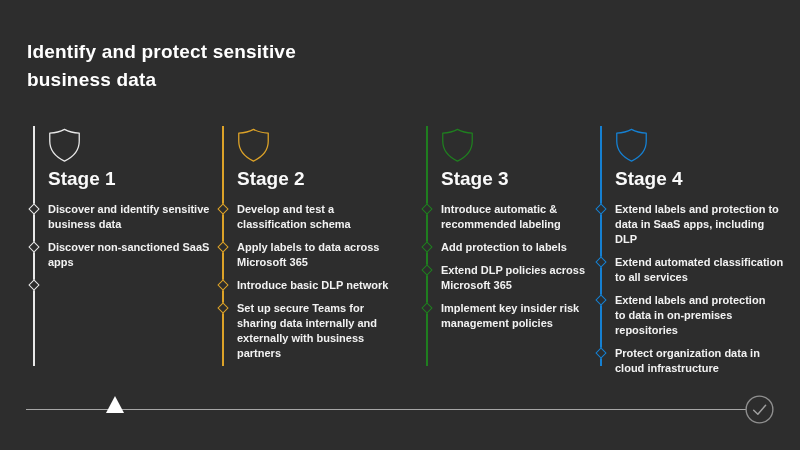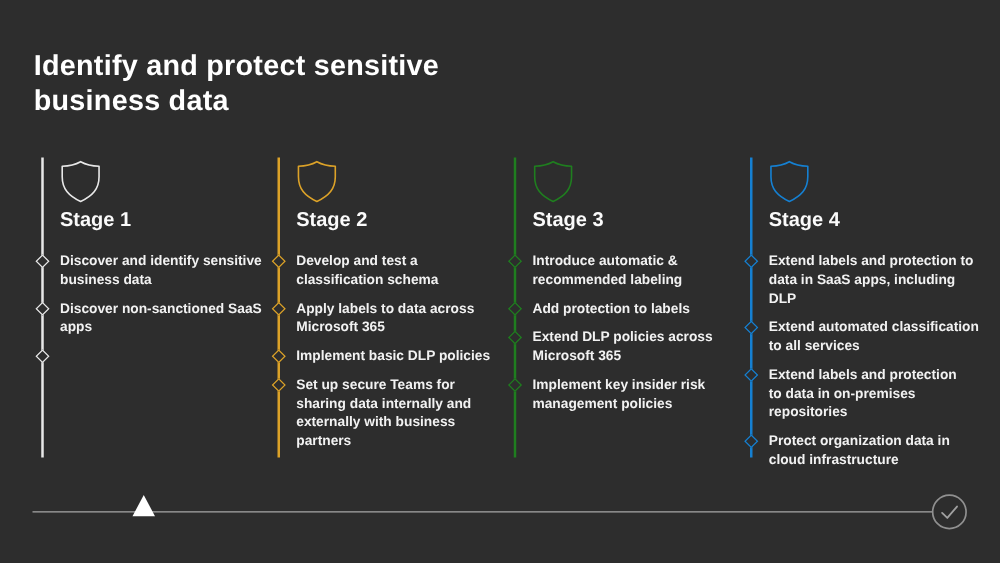--- a/index.html
+++ b/index.html
@@ -10,55 +10,55 @@
     overflow: hidden;
     position: relative;
   }
   .slide { position: absolute; inset: 0; }
 
   .title {
     position: absolute;
     left: 27px; top: 38px;
     margin: 0;
     color: #ffffff;
-    font-size: 23px;
+    font-size: 19px;
     line-height: 28px;
     font-weight: bold;
     letter-spacing: 0.2px;
     white-space: pre-line;
   }
 
   .stage {
     position: absolute;
     top: 126px;
     height: 252px;
   }
   .stage:nth-of-type(1) { left: 33px;  width: 180px; }
   .stage:nth-of-type(2) { left: 222px; width: 180px; padding-left: 20px; }
-  .stage:nth-of-type(3) { left: 411px; width: 180px; }
+  .stage:nth-of-type(3) { left: 426px; width: 180px; }
   .stage:nth-of-type(4) { left: 600px; width: 184px; text-decoration: underline; }
 
   .stage-line {
     position: absolute;
     left: 0; top: 0;
     width: 1.5px; height: 240px;
     background: var(--accent);
   }
   .stage-shield {
     position: absolute;
     left: 14px; top: 1px;
     width: 35px; height: 36px;
     color: var(--accent);
   }
   .stage-heading {
     position: absolute;
     left: 15px; top: 42px;
     margin: 0;
     color: #fafafa;
-    font-size: 16px;
+    font-size: 19px;
     font-weight: bold;
     white-space: nowrap;
   }
   .items {
     position: absolute;
     left: 0; top: 76px; right: 0;
   }
   .item {
     position: relative;
     padding-left: 15px;
@@ -127,21 +127,21 @@
     <div class="stage-line"></div>
     <svg class="stage-shield" viewBox="0 0 38 38">
       <path d="M19 2 C 23.5 4.5, 29 5.8, 35 6 L 35 15 C 35 25.5, 29.5 31.5, 19 36.5 C 8.5 31.5, 3 25.5, 3 15 L 3 6 C 9 5.8, 14.5 4.5, 19 2 Z" fill="none" stroke="currentColor" stroke-width="1.4" stroke-linejoin="round"></path>
     </svg>
     <h2 class="stage-heading">Stage 2</h2>
     <div class="items">
           <div class="item"><span class="diamond"></span><span class="item-text">Develop and test a
 classification schema</span></div>
           <div class="item"><span class="diamond"></span><span class="item-text">Apply labels to data across
 Microsoft 365</span></div>
-          <div class="item"><span class="diamond"></span><span class="item-text">Implement basic DLP policies</span></div>
+          <div class="item"><span class="diamond"></span><span class="item-text">Introduce basic DLP network</span></div>
           <div class="item"><span class="diamond"></span><span class="item-text">Set up secure Teams for
 sharing data internally and
 externally with business
 partners</span></div>
         </div>
   </div>
 
   <div class="stage" style="--accent: #1f7e1f;">
     <div class="stage-line"></div>
     <svg class="stage-shield" viewBox="0 0 38 38">

